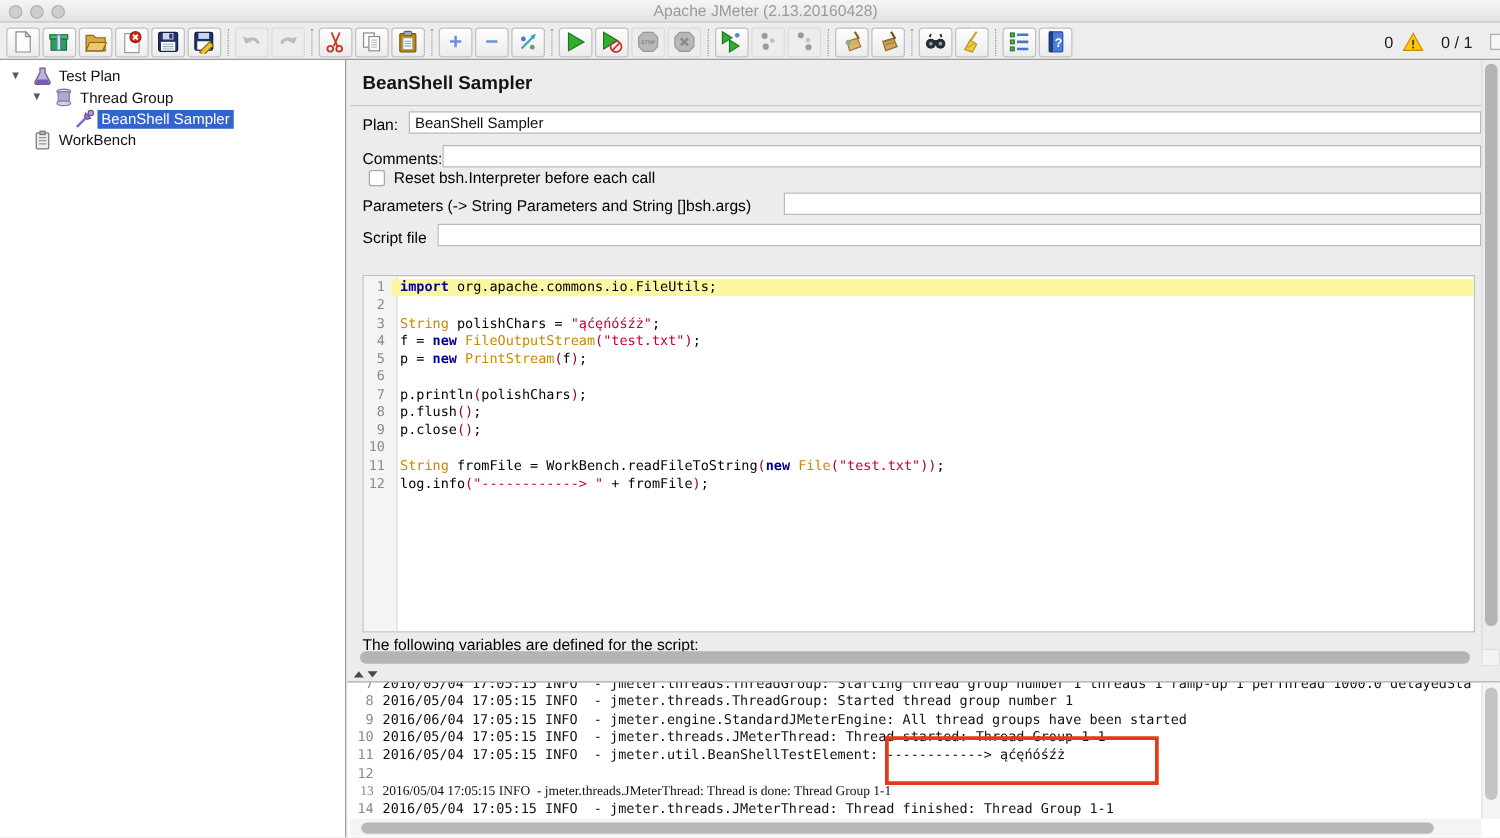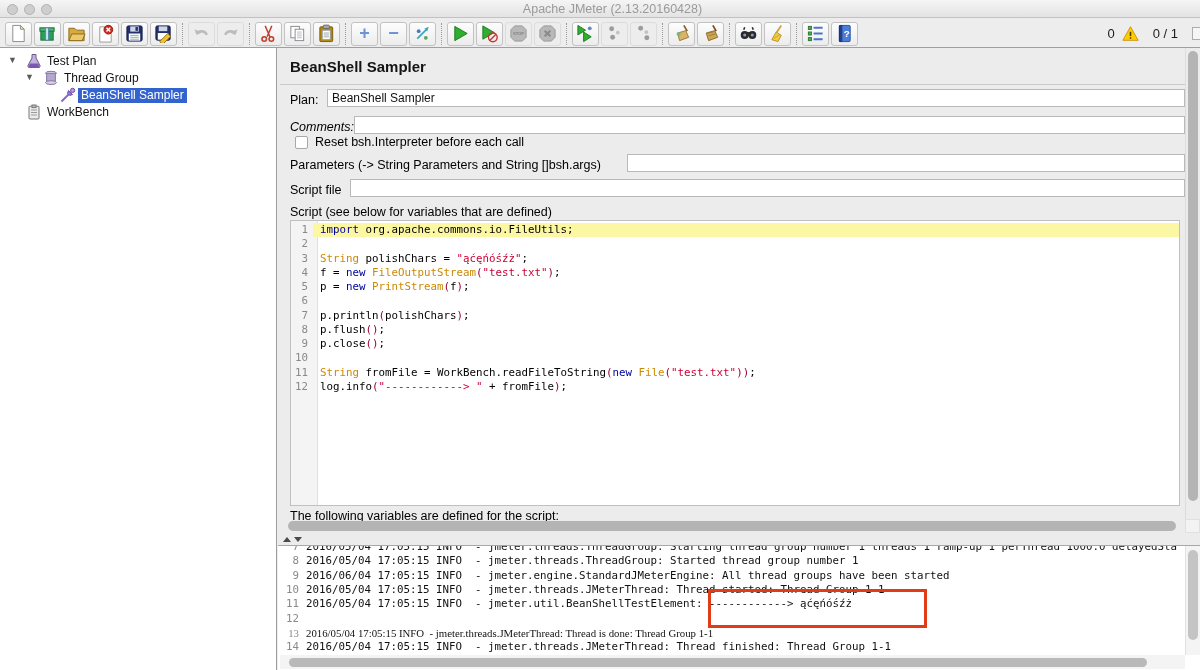--- a/index.html
+++ b/index.html
@@ -52,21 +52,21 @@
 
   
   .editor { position:absolute; left:12px; top:172px; width:890px; height:286px; background:#ffffff;
     border:1px solid #c0c0c0; overflow:hidden; }
   .gutter-strip { position:absolute; left:0; top:0; bottom:0; width:27px; background:#f4f4f4; border-right:1px solid #e0e0e0; }
   .srow { position:absolute; left:0; right:0; height:14.25px; display:flex;
     font-family:"DejaVu Sans Mono", monospace; font-size:10.8px; line-height:14.25px; }
   .lnum { width:22px; text-align:right; padding-right:5px; color:#8a8a8a; flex:none; }
   .scode { flex:1; padding-left:7px; white-space:pre; color:#000; }
   .scode.hl { background:#fbf7a3; }
-  .kw { color:#000099; font-weight:normal; }
+  .kw { color:#000099; font-weight:bold; }
   .ty { color:#cc8800; }
   .st { color:#cc0033; }
   .dl { color:#990033; }
 
   
   .hscroll-main { position:absolute; left:3px; top:471px; width:903px; height:14px; }
   .hscroll-main .thumb { position:absolute; left:7px; top:2px; width:888px; height:10px; border-radius:5px; background:#b4b4b4; }
   .vscroll-main { position:absolute; left:907px; top:0px; width:15px; height:471px; background:#ececec; border-left:1px solid #dcdcdc; }
   .vscroll-main .thumb { position:absolute; left:2px; top:3px; width:10px; height:450px; border-radius:5px; background:#b4b4b4; }
   .sb-corner { position:absolute; left:907px; top:471px; width:15px; height:14px; background:#f3f3f3; border:1px solid #e0e0e0; }
@@ -402,33 +402,32 @@
       </div>
     </div>
 
   <div class="main">
     <div class="panel-title">BeanShell Sampler</div>
     <div class="title-sep"></div>
 
     <div class="flabel" style="left:12px; top:45px;">Plan:</div>
     <input class="finput" style="left: 49px; top: 41px; width: 858px;" value="BeanShell Sampler">
 
-    <div class="flabel" style="left:12px; top:72px;font-style:italic;">Comments:</div>
+    <div class="flabel" style="left:12px; top:72px;">Comments:</div>
     <input class="finput" style="left: 76px; top: 68px; width: 831px;" value="">
 
     <div class="checkbox" style="left:17px; top:88px;"></div>
     <div class="flabel" style="left:37px; top:87px;">Reset bsh.Interpreter before each call</div>
 
     <div class="flabel" style="left:12px; top:110px;">Parameters (-&gt; String Parameters and String []bsh.args)</div>
     <input class="finput" style="left: 349px; top: 106px; width: 558px;" value="">
 
     <div class="flabel" style="left:12px; top:135px;">Script file</div>
     <input class="finput" style="left: 72px; top: 131px; width: 835px;" value="">
 
-    <div class="flabel" style="left:12px; top:157px;">Script (see below for variables that are defined)</div>
 
     <div class="editor" id="editor">
       <div class="gutter-strip"></div>
     <div class="srow" style="top: 2px;">
           <span class="lnum">1</span>
           <span class="scode hl"><span class="kw">import</span><span> org.apache.commons.io.FileUtils;</span></span>
         </div>
         <div class="srow" style="top: 16.25px;">
           <span class="lnum">2</span>
           <span class="scode"></span>

